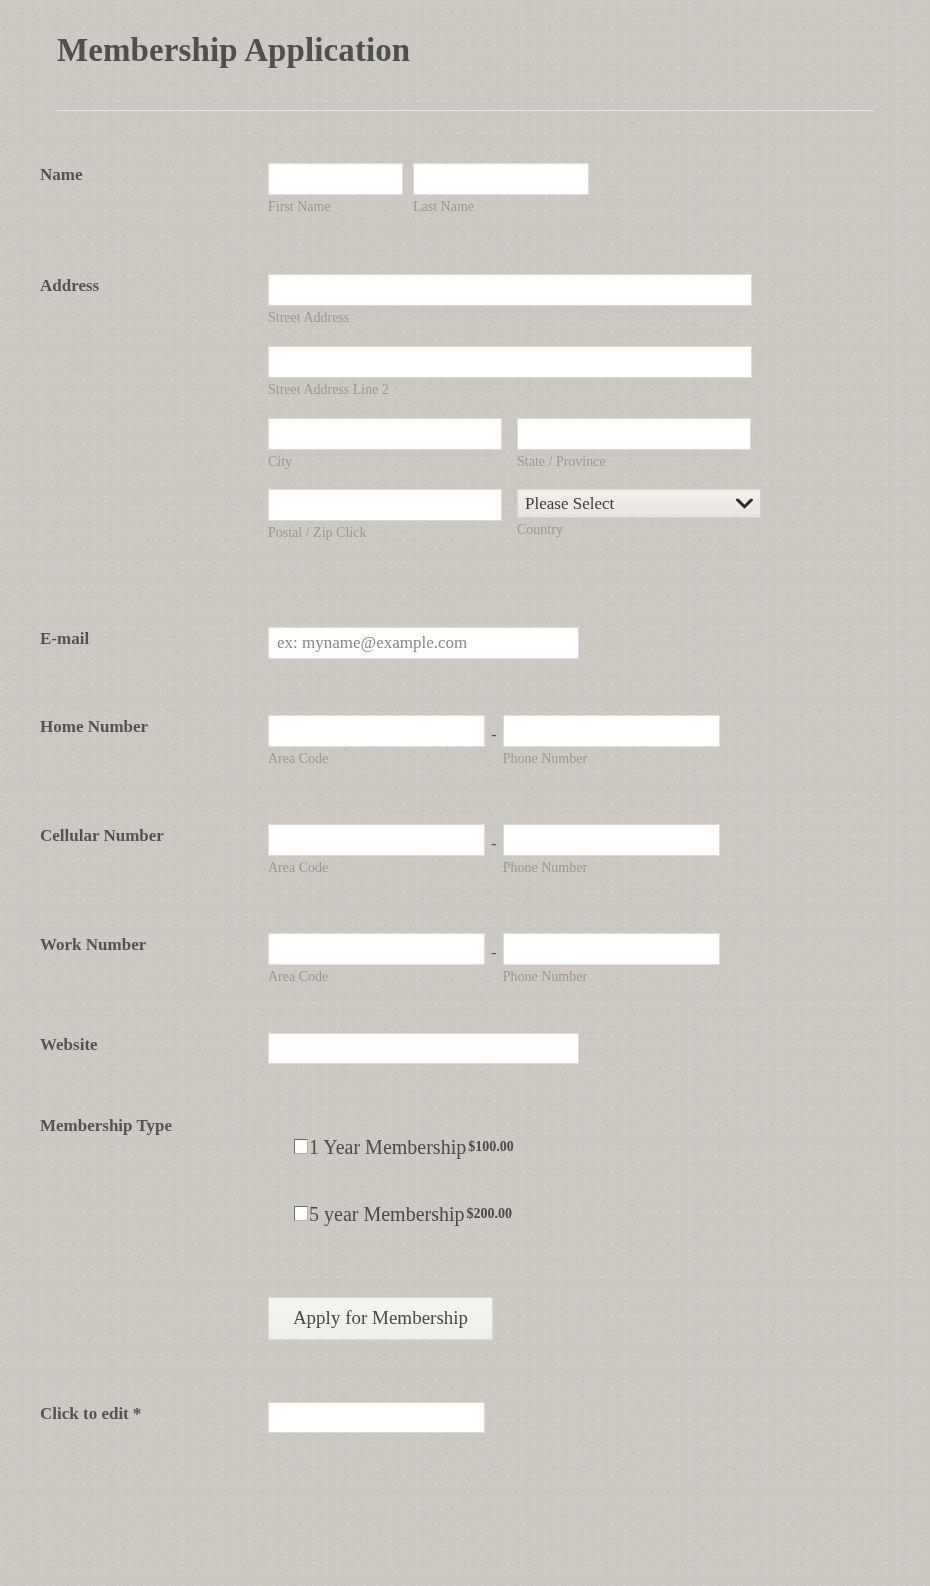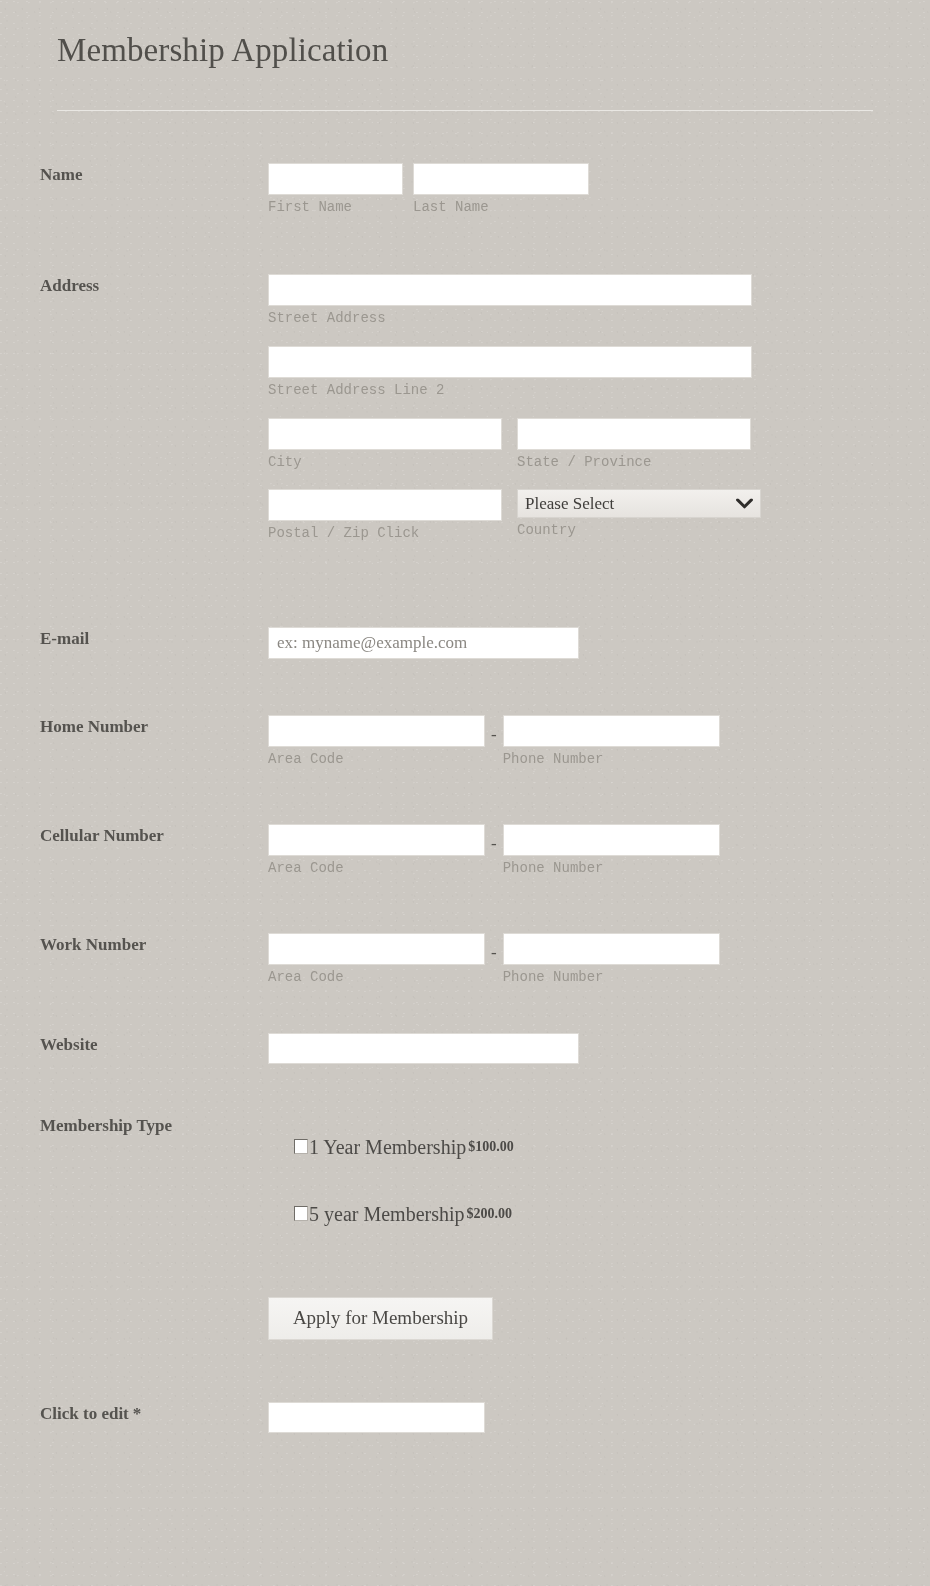--- a/index.html
+++ b/index.html
@@ -36,21 +36,21 @@
     z-index: 1;
     padding: 0;
   }
 
   
   .form-header {
     padding: 30px 57px 0 57px;
   }
   .form-title {
     font-size: 33px;
-    font-weight: normal;
+    font-weight: bold;
     color: #514f4b;
     margin: 0 0 6px 0;
     letter-spacing: 0.1px;
     line-height: 1.25;
   }
   .form-subtitle {
     font-size: 19px;
     color: #4f4d49;
     margin: 0;
     line-height: 1.3;
@@ -100,21 +100,20 @@
   }
   .txt::placeholder {
     color: #8a8782;
     opacity: 1;
   }
   .sublabel {
     font-size: 14px;
     color: #9b9790;
     margin-top: 4px;
     line-height: 1.2;
-    font-family: Liberation Mono, monospace;
   }
 
   .field-group { display: inline-block; vertical-align: top; }
 
   
   .name-row { margin-top: 52px; }
   .w-first { width: 135px; }
   .w-last  { width: 176px; }
   .name-flex { display: flex; gap: 10px; }
 

